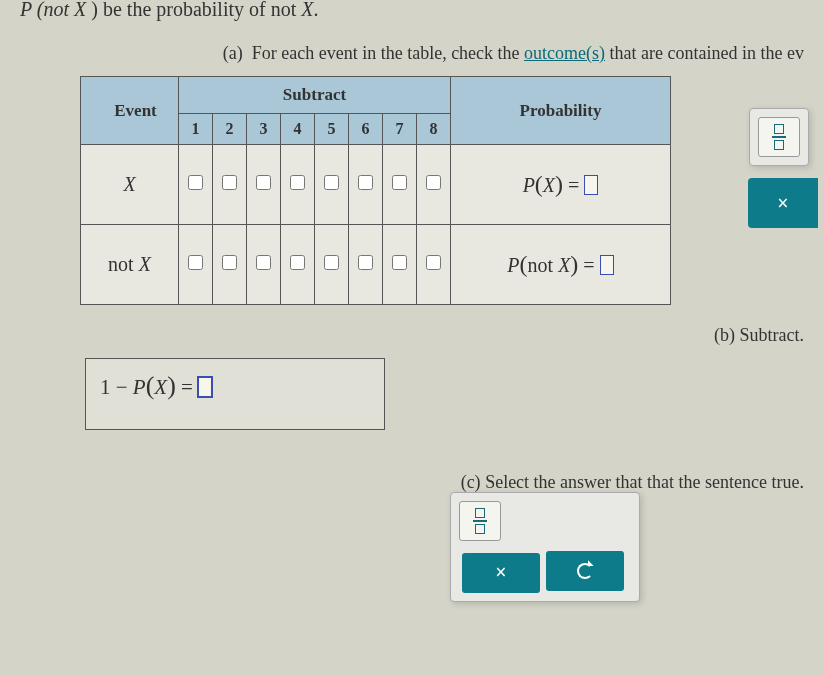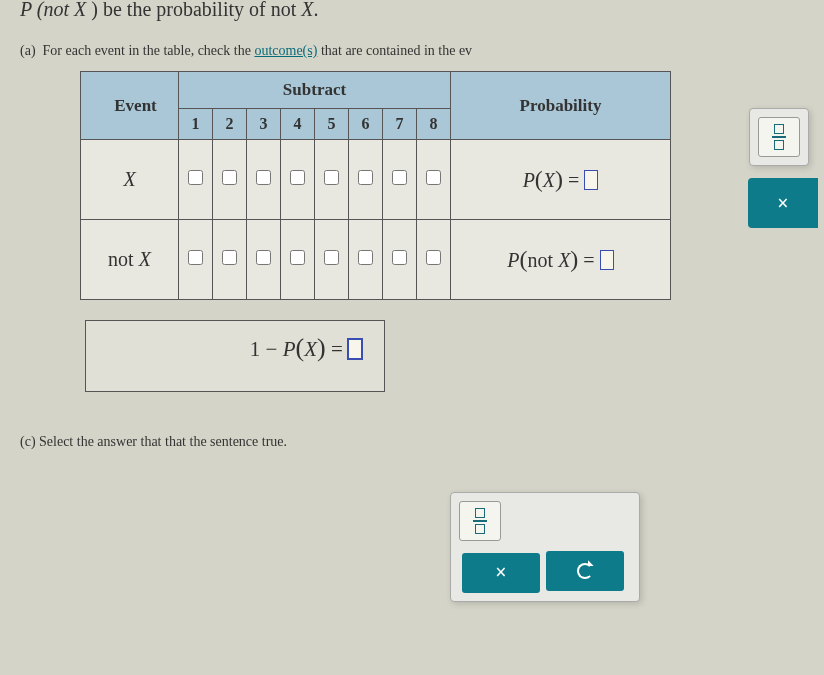--- a/index.html
+++ b/index.html
@@ -16,22 +16,23 @@
   }
   .content {
     padding: 0 20px;
   }
   .intro {
     font-size: 17px;
     margin-top: -2px;
     margin-bottom: 22px;
   }
   .part-label {
-    font-size: 14px;
+    font-size: 18px;
     margin-bottom: 12px;
+    text-align: right;
   }
   .link {
     color: #0a6b7a;
     text-decoration: underline;
   }
   .table-wrap {
     margin-left: 60px;
     margin-bottom: 20px;
   }
   table {
@@ -80,21 +81,20 @@
   .placeholder-box.active {
     box-shadow: 0 0 0 1px #3a4db0;
   }
   .subtract-box {
     border: 1px solid #555;
     display: inline-block;
     margin-left: 65px;
     padding: 12px 22px 28px 14px;
     min-width: 300px;
     background: #e0e0d6;
-    text-align: right;
   }
   .palette {
     position: absolute;
     background: #e8e8e4;
     border: 1px solid #aaa;
     border-radius: 4px;
     padding: 8px;
     box-shadow: 2px 2px 6px rgba(0,0,0,0.15);
   }
   .palette-top {
@@ -242,20 +242,23 @@
         <td>
           <span class="math">
             <span style="font-style:italic">P</span><span style="font-size:24px;font-style:normal">(</span><span style="font-style:normal">not </span><span>X</span><span style="font-size:24px;font-style:normal">)</span><span style="font-style:normal"> = </span>
           </span><span class="placeholder-box"></span>
         </td>
       </tr>
     </tbody>
       </table>
   </div>
 
+  <div class="part-label">
+    <span>(b)</span>&nbsp;<span>Subtract.</span>
+  </div>
 
   <div class="part-b-row">
     <div class="subtract-box">
       <span class="math" style="font-size:21px">
         <span style="font-style:normal">1 − </span><span style="font-style:italic">P</span><span style="font-size:26px;font-style:normal">(</span><span>X</span><span style="font-size:26px;font-style:normal">)</span><span style="font-style:normal"> = </span>
       </span><span class="placeholder-box active"></span>
     </div>
   </div>
 
   <div class="part-label" style="margin-top:42px">

